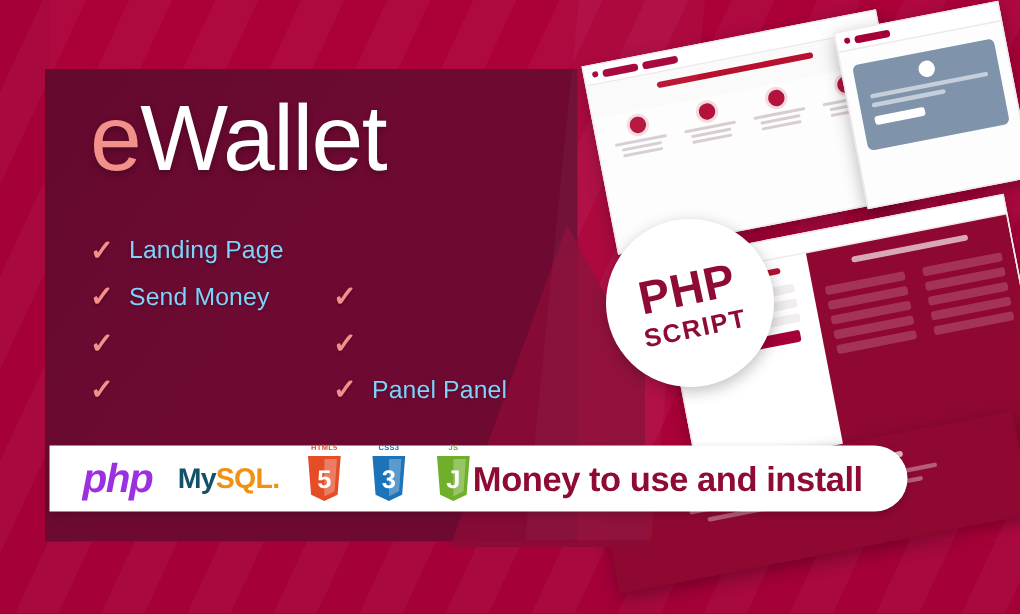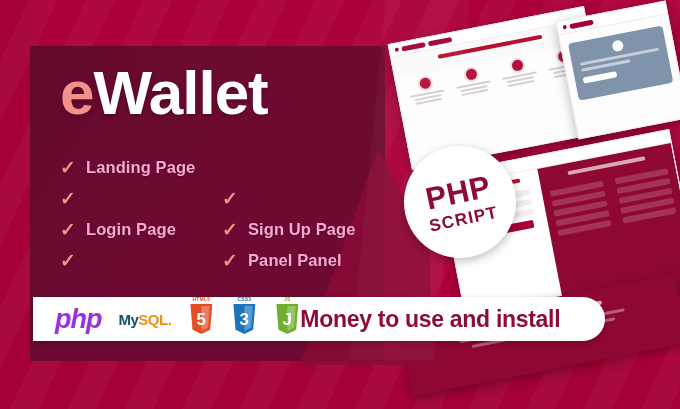--- a/index.html
+++ b/index.html
@@ -59,21 +59,21 @@
   .wedge2 {
     position:absolute;
     left:350px; top:0px; width:120px; height:360px;
     background:rgba(255,255,255,0.035);
     clip-path:polygon(30% 0%, 100% 0%, 70% 100%, 0% 100%);
   }
 
   
   .logo {
     position:absolute; left:60px; top:62px;
-    font-size:62px; font-weight:bold; letter-spacing:-1px;
+    font-size:62px; font-weight:normal; letter-spacing:-1px;
     line-height:1;
     text-shadow:0 2px 4px rgba(0,0,0,0.28);
     white-space:nowrap;
   }
   .logo .e { color:#F2908C; }
   .logo .w { color:#FFFFFF; }
 
   
   .features {
     position:absolute; left:60px; top:152px;
@@ -84,21 +84,21 @@
     display:flex; align-items:center; gap:9px;
     width:162px;
   }
   .fcell.empty { visibility:hidden; }
   .check {
     color:#F2908C; font-size:19px; font-weight:bold;
     line-height:1; width:17px; flex:0 0 17px;
     text-shadow:0 1px 2px rgba(0,0,0,0.25);
   }
   .flabel {
-    color:#f9a8d4; font-size:16.5px; font-weight:700;
+    color:#7dd3fc; font-size:16.5px; font-weight:400;
     letter-spacing:.1px; white-space:nowrap;
     text-shadow:0 1px 2px rgba(0,0,0,0.3);
   }
 
   
   .mock {
     position:absolute;
     background:#fdfdfd;
     border:1px solid #efe9ec;
     box-shadow:0 4px 12px rgba(0,0,0,0.30);
@@ -155,21 +155,21 @@
     border-radius:0 22px 22px 0;
     box-shadow:0 2px 6px rgba(0,0,0,0.22);
     display:flex; align-items:center;
   }
   .logos { display:flex; align-items:center; gap:17px; padding-left:22px; }
 
   .php-mark {
     font-size:27px; font-weight:bold; font-style:italic;
     color:#9B30E0; line-height:1; letter-spacing:-1px;
   }
-  .mysql-mark { font-size:15px; font-weight:bold; line-height:1; letter-spacing:-.5px; }
+  .mysql-mark { font-size:19px; font-weight:bold; line-height:1; letter-spacing:-.5px; }
   .mysql-mark .my { color:#125169; }
   .mysql-mark .sql { color:#F29111; }
 
   .shield {
     width:26px; height:30px; position:relative;
     display:flex; align-items:flex-end; justify-content:center;
   }
   .shield .plate {
     position:absolute; inset:0;
     clip-path:polygon(8% 0%, 92% 0%, 84% 86%, 50% 100%, 16% 86%);
@@ -316,33 +316,32 @@
         <span class="flabel">Landing Page</span>
       </div>
       <div class="fcell empty">
         <span class="check">✓</span>
         <span class="flabel"></span>
       </div>
     </div>
     <div class="frow">
       <div class="fcell">
         <span class="check">✓</span>
+        <span class="flabel">Send Money</span>
       </div>
       <div class="fcell">
         <span class="check">✓</span>
       </div>
     </div>
     <div class="frow">
       <div class="fcell">
         <span class="check">✓</span>
-        <span class="flabel">Login Page</span>
-      </div>
-      <div class="fcell">
-        <span class="check">✓</span>
-        <span class="flabel">Sign Up Page</span>
+      </div>
+      <div class="fcell">
+        <span class="check">✓</span>
       </div>
     </div>
     <div class="frow">
       <div class="fcell">
         <span class="check">✓</span>
       </div>
       <div class="fcell">
         <span class="check">✓</span>
         <span class="flabel">Panel Panel</span>
       </div>

